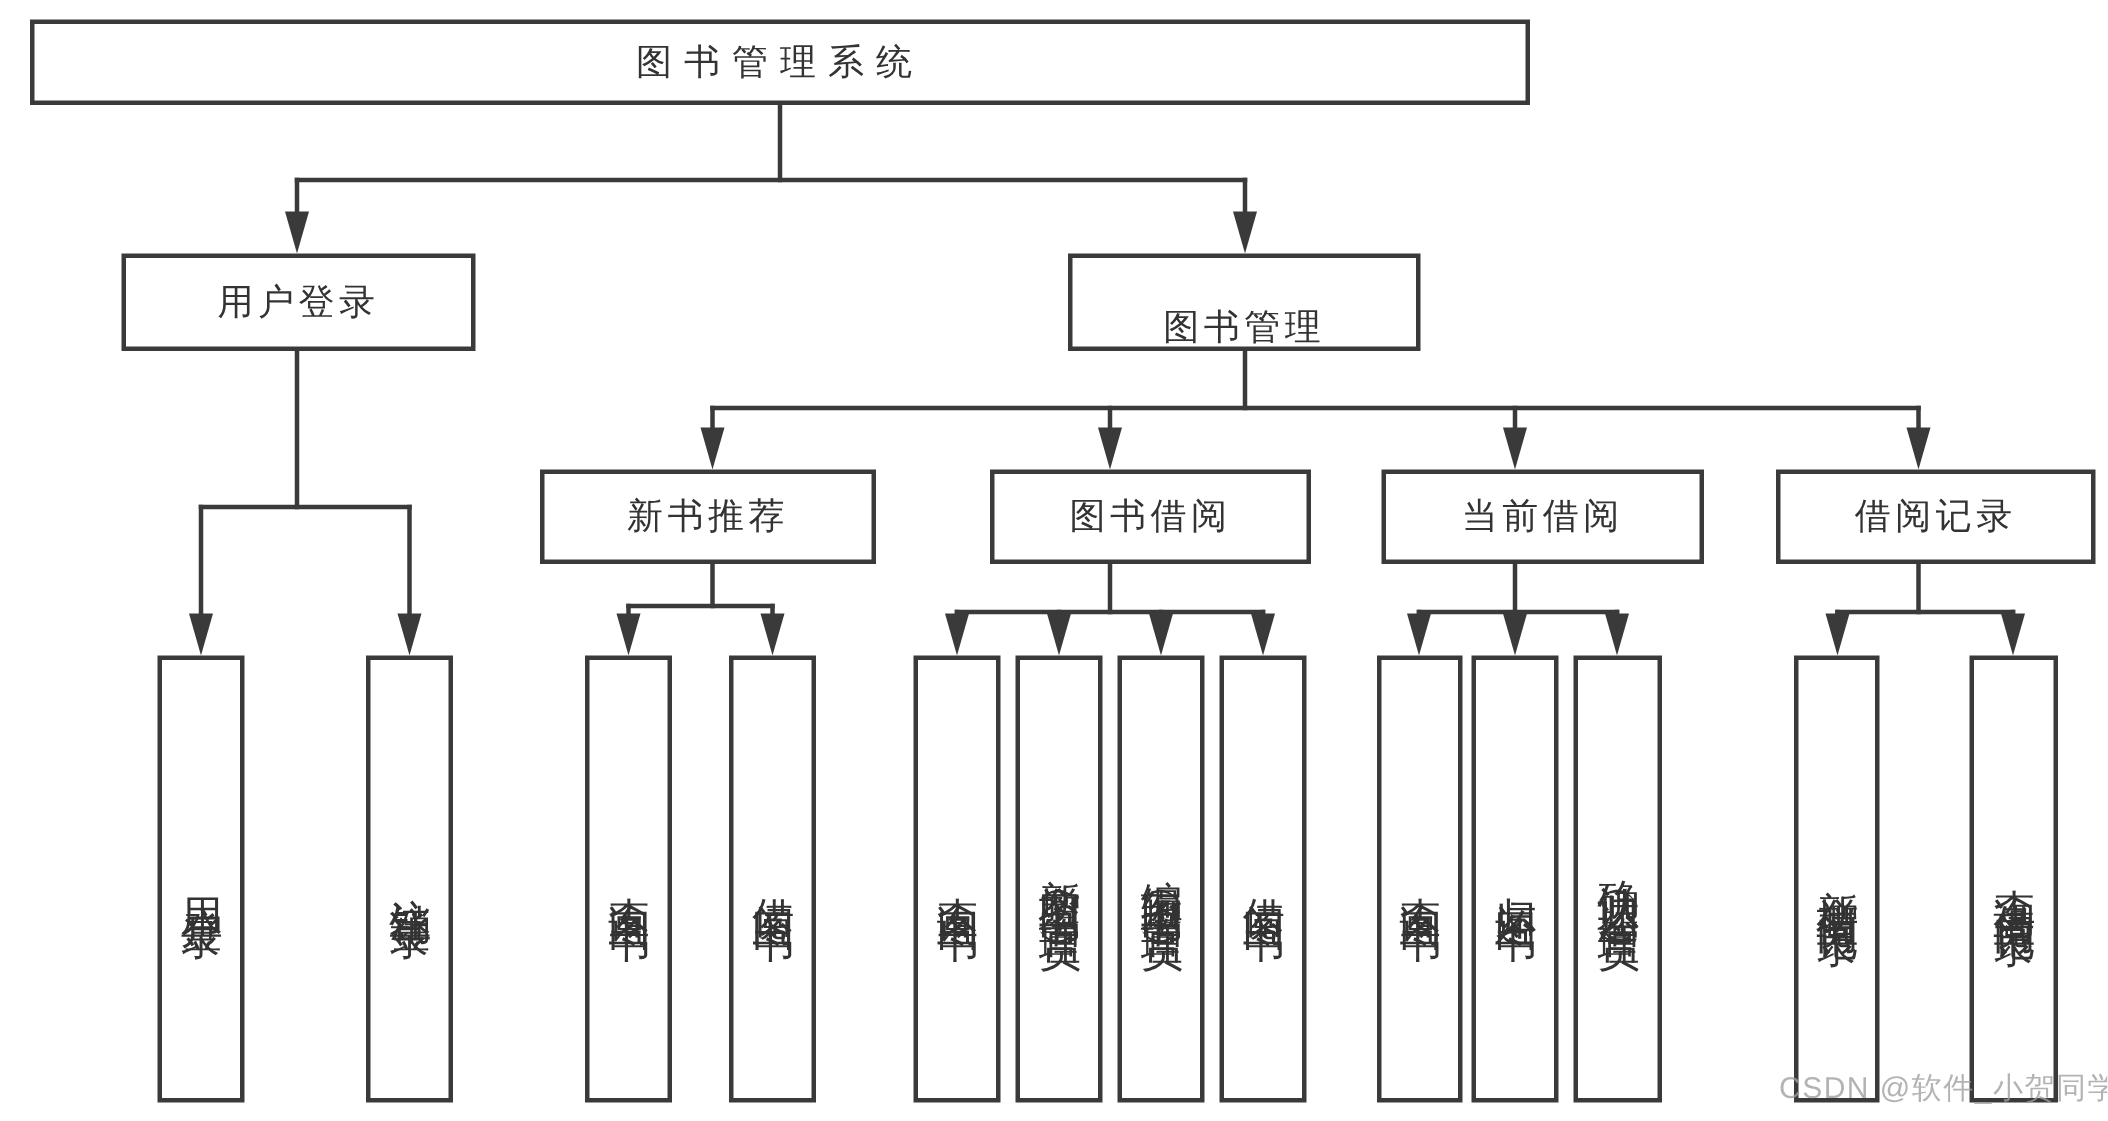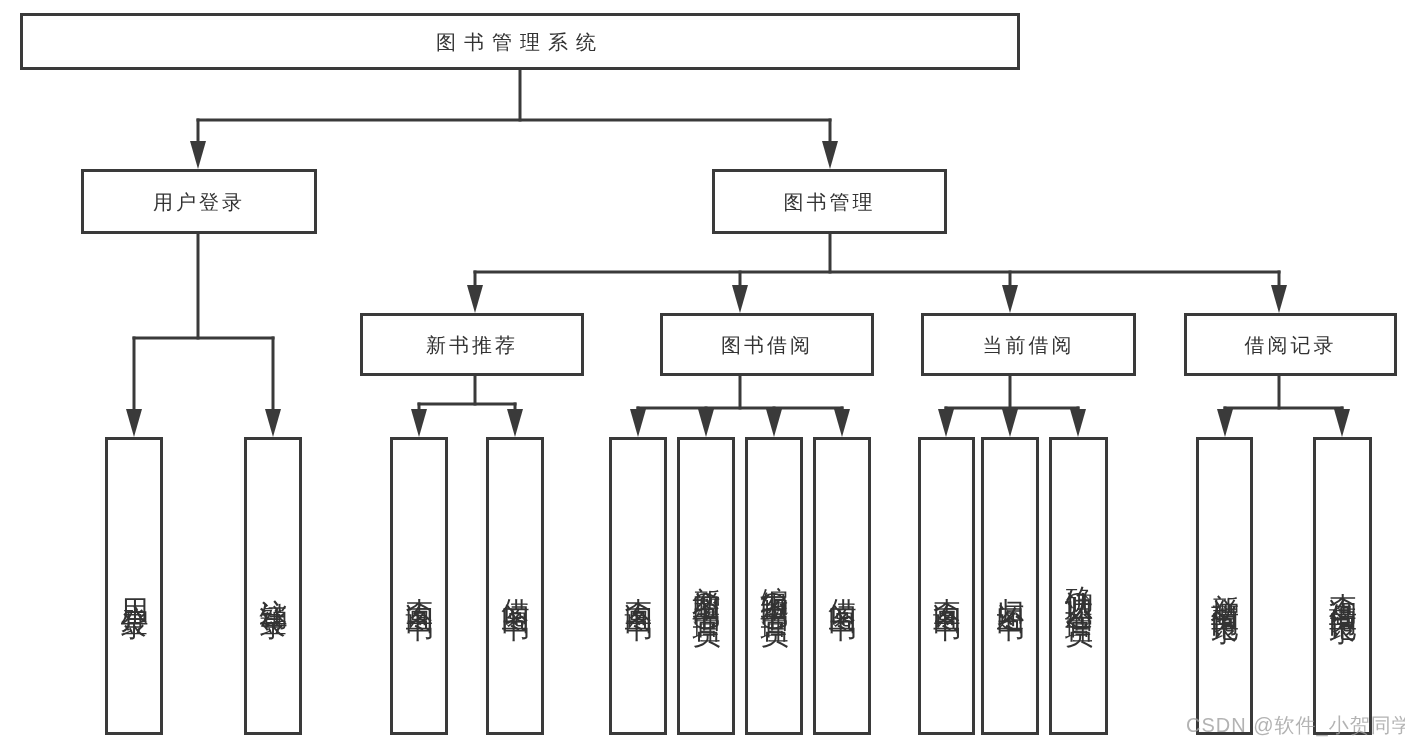--- a/index.html
+++ b/index.html
@@ -28,21 +28,21 @@
     background: #ffffff;
     border: 3px solid #3a3a3a;
     color: #333333;
     display: flex;
     align-items: center;
     justify-content: center;
     z-index: 2;
     line-height: 1;
   }
   .node .hlabel {
-    font-size: 20px;
+    font-size: 24px;
     letter-spacing: 3px;
     white-space: nowrap;
   }
   .node-root .hlabel {
     letter-spacing: 8px;
   }
   .node .vlabel {
     writing-mode: vertical-rl;
     text-orientation: mixed;
     font-size: 28px;
@@ -142,21 +142,21 @@
     </g>
   </svg>
 
   <div class="node node-root" style="left:20px; top:13px; width:1000px; height:57px;">
     <span class="hlabel">图书管理系统</span>
   </div>
 
   <div class="node" style="left:81px; top:169px; width:236px; height:65px;">
     <span class="hlabel">用户登录</span>
   </div>
-  <div class="node" style="left:712px; top:169px; width:235px; height:65px;">
+  <div class="node" style="left:712px; top:169px; width:235px; height:65px;align-items:flex-end;">
     <span class="hlabel">图书管理</span>
   </div>
 
   <div class="node level3" style="left:360px; width:224px;">
     <span class="hlabel">新书推荐</span>
   </div>
   <div class="node level3" style="left:660px; width:214px;">
     <span class="hlabel">图书借阅</span>
   </div>
   <div class="node level3" style="left:921px; width:215px;">

